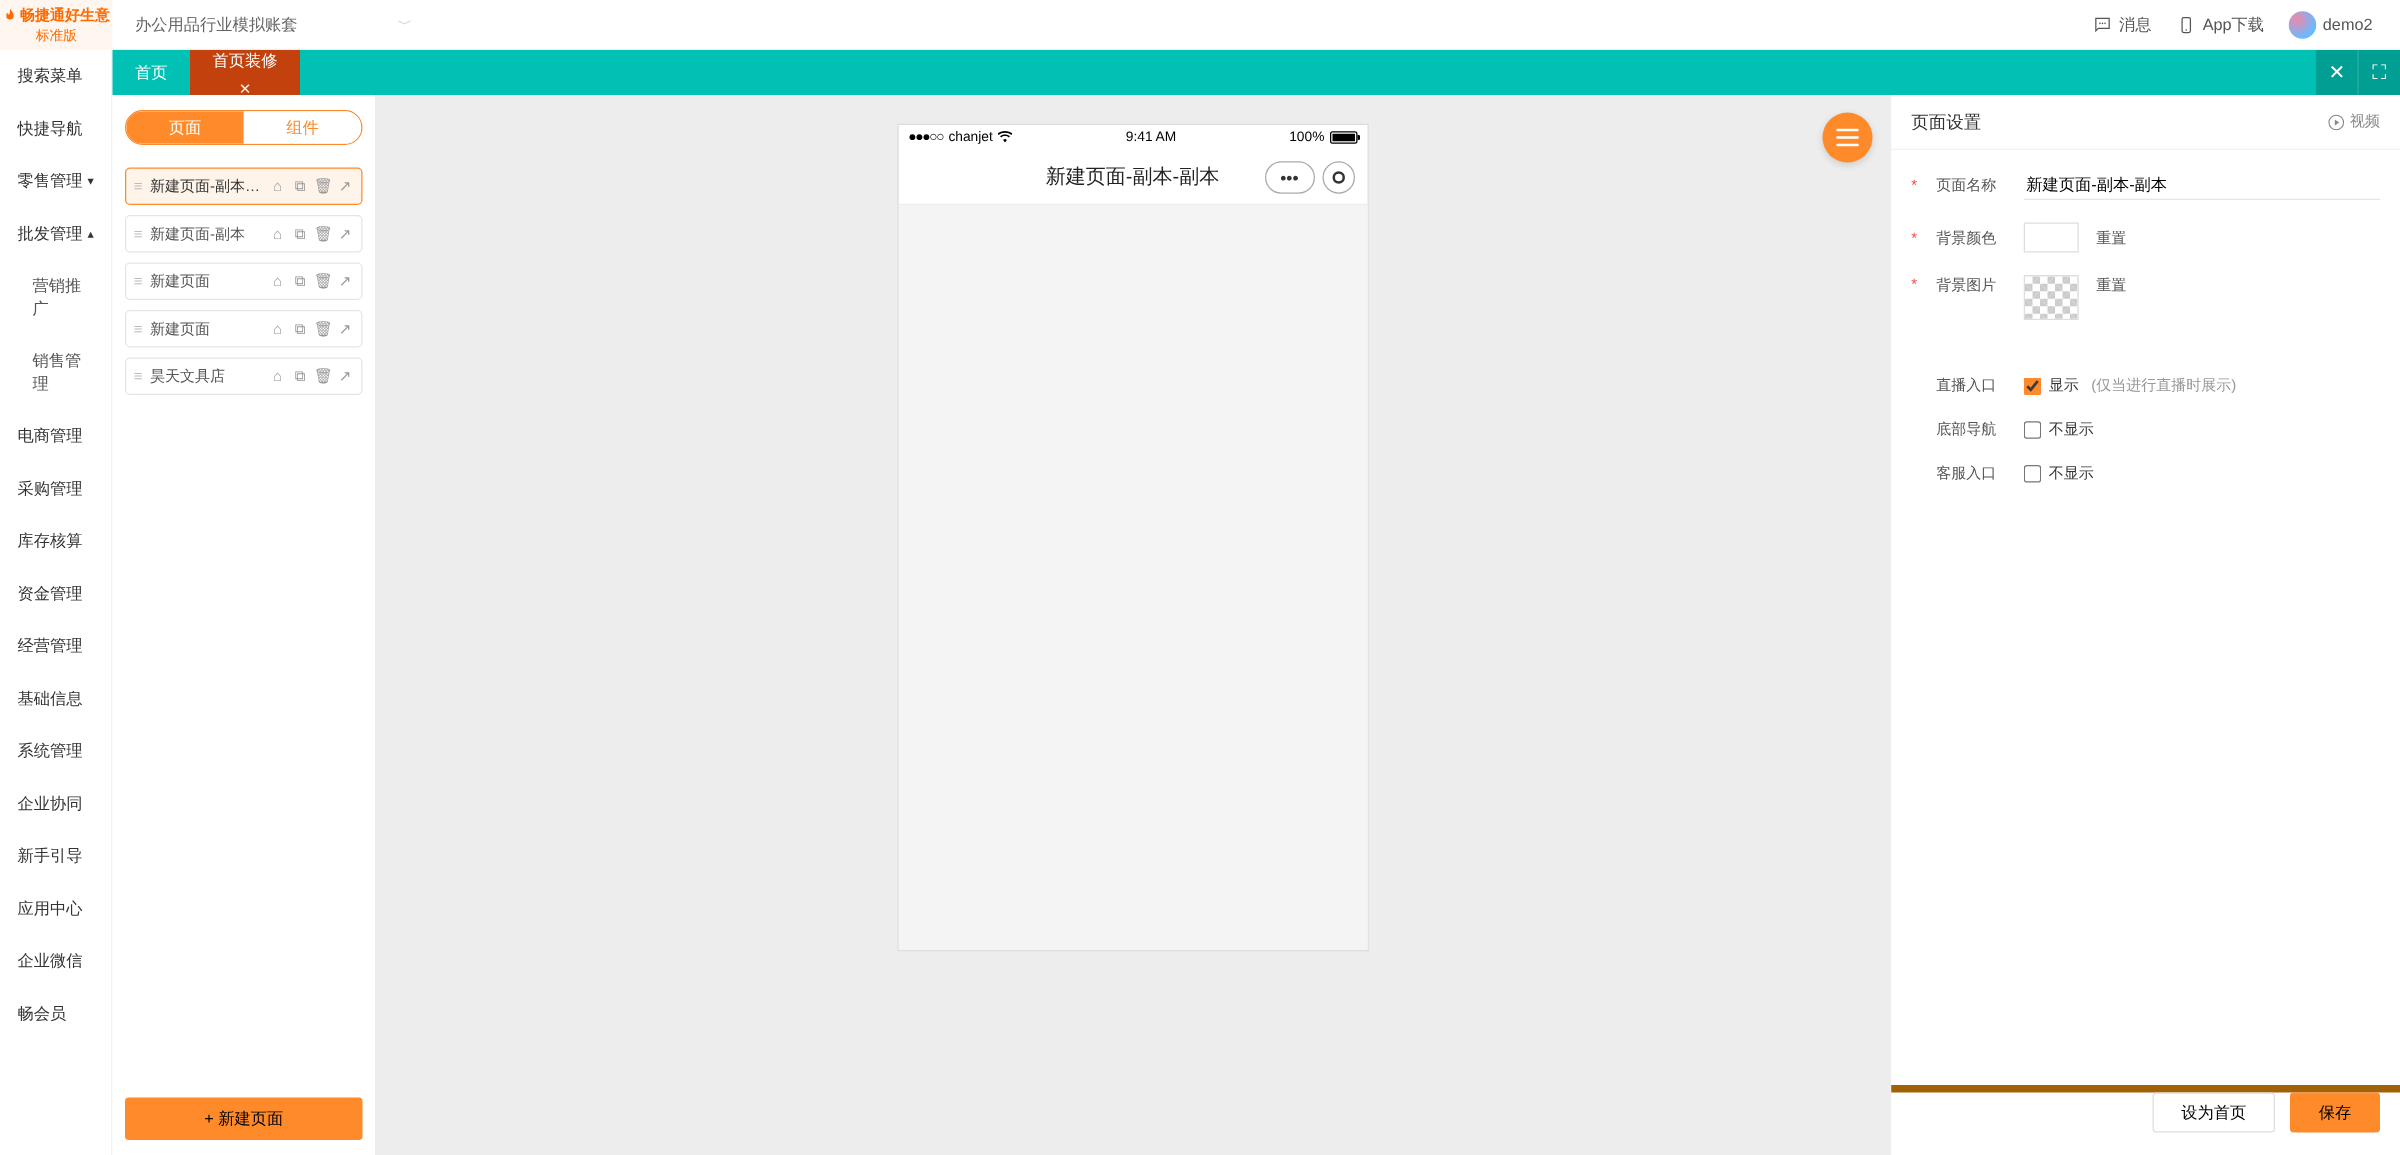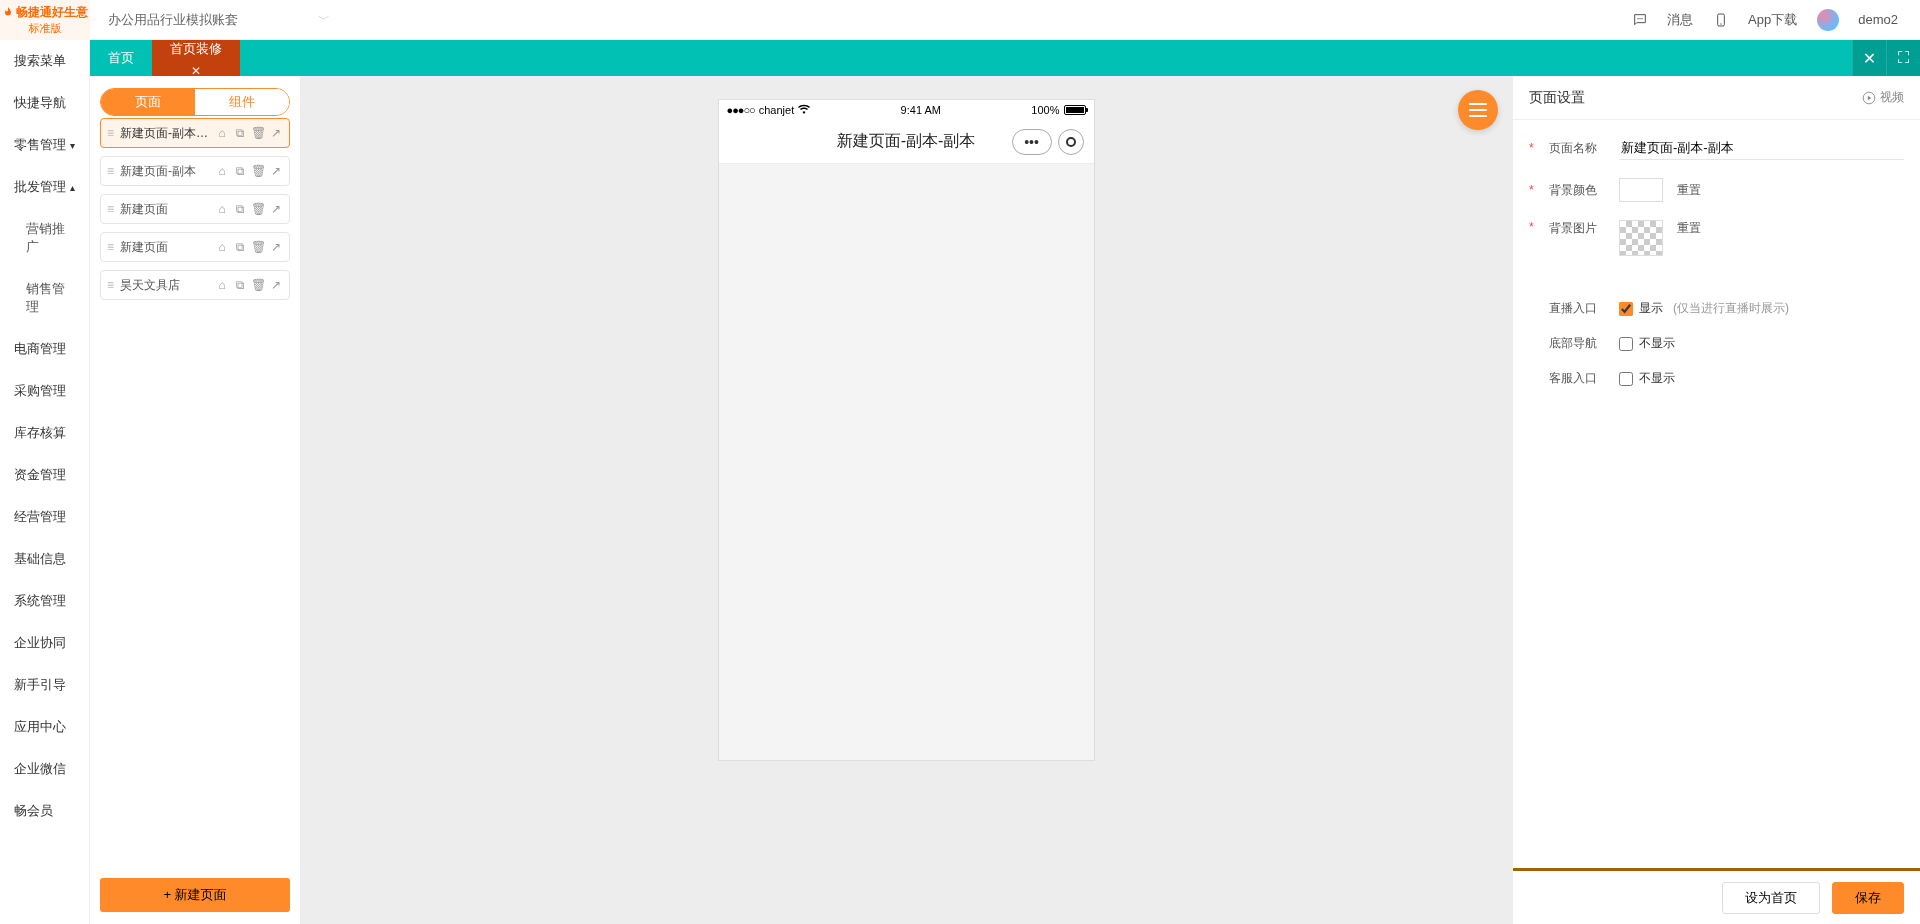--- a/index.html
+++ b/index.html
@@ -9,21 +9,21 @@
 
 .topbar { height: 40px; display: flex; align-items: center; border-bottom: 1px solid #eee; }
 .logo-box { width: 90px; height: 40px; background: #fff7ef; display: flex; flex-direction: column; align-items: center; justify-content: center; }
 .logo-top { color: #ff6a00; font-size: 12px; font-weight: bold; display:flex; align-items:center; gap:2px;}
 .logo-top svg{flex:none;}
 .logo-sub { color: #ff6a00; font-size: 11px; }
 .account-sel { margin-left: 18px; color: #666; font-size: 13px; display: flex; align-items: center; gap: 80px; }
 .account-sel .chev { color: #ccc; font-size: 12px; }
 .topbar-spacer { flex: 1; }
 .topbar-right { display: flex; align-items: center; gap: 20px; padding-right: 22px; color: #555; font-size: 13px; }
-.tr-item { display: flex; align-items: center; gap: 19px; cursor: pointer; }
+.tr-item { display: flex; align-items: center; gap: 5px; cursor: pointer; }
 .tr-item svg { width: 16px; height: 16px; }
 .avatar { width: 22px; height: 22px; border-radius: 50%; background: radial-gradient(circle at 30% 30%, #e8a, #6bf 70%); }
 
 
 .body { flex: 1; display: flex; min-height: 0; }
 
 
 .sidebar { width: 90px; background: #fff; border-right: 1px solid #eee; overflow-y: auto; font-size: 13px; }
 .sidebar-item { padding: 12px 14px; color: #333; cursor: pointer; display: flex; align-items: center; justify-content: space-between; }
 .sidebar-item.sub { padding-left: 26px; color: #555; }
@@ -38,21 +38,21 @@
 .tab.active { background: #c2410c; flex-direction: column; }
 .tab .x { font-size: 12px; opacity: .9; cursor: pointer; }
 .tabstrip-spacer { flex: 1; }
 .tabstrip-icons { display: flex; align-items: center; }
 .tabstrip-icons .ti { width: 34px; display: flex; align-items: center; justify-content: center; cursor: pointer; font-size: 16px; background: #009e93; height: 100%; border-left: 1px solid rgba(255,255,255,.15); }
 
 
 .workspace { flex: 1; display: flex; min-height: 0; }
 
 
-.left-panel { width: 210px; background: #fff; display: flex; flex-direction: column; padding: 12px 10px; gap: 2px; }
+.left-panel { width: 210px; background: #fff; display: flex; flex-direction: column; padding: 12px 10px; gap: 18px; }
 .seg { display: flex; border: 1px solid #ff8a2a; border-radius: 14px; overflow: hidden; height: 28px; }
 .seg button { flex: 1; border: none; background: #fff; color: #ff8a2a; font-size: 13px; cursor: pointer; }
 .seg button.on { background: #ff8a2a; color: #fff; }
 .page-list { display: flex; flex-direction: column; gap: 8px; }
 .page-item { height: 30px; border: 1px solid #e5e5e5; border-radius: 4px; display: flex; align-items: center; padding: 0 6px; gap: 6px; color: #555; font-size: 12px; background: #fff; }
 .page-item.active { border-color: #ff8a2a; background: #fff4ea; color: #333; }
 .page-item .drag { color: #bbb; font-size: 12px; }
 .page-item .name { flex: 1; white-space: nowrap; overflow: hidden; text-overflow: ellipsis; }
 .page-item .icons { display: flex; gap: 4px; color: #999; }
 .page-item .icons span { cursor: pointer; width: 14px; text-align: center; }
@@ -90,21 +90,21 @@
 .field .star { color: #f44; width: 6px; }
 .field label { width: 56px; color: #555; }
 .field .text-input { flex: 1; border: none; border-bottom: 1px solid #e5e5e5; padding: 4px 2px; font-size: 13px; outline: none; }
 .swatch { width: 44px; height: 24px; border: 1px solid #ddd; background: #fff; }
 .checker { width: 44px; height: 36px; border: 1px solid #ddd; background-image: linear-gradient(45deg,#ccc 25%,transparent 25%),linear-gradient(-45deg,#ccc 25%,transparent 25%),linear-gradient(45deg,transparent 75%,#ccc 75%),linear-gradient(-45deg,transparent 75%,#ccc 75%); background-size: 12px 12px; background-position: 0 0,0 6px,6px -6px,-6px 0; }
 .reset { color: #555; cursor: pointer; }
 .chk { display: flex; align-items: center; gap: 6px; }
 .chk input { width: 14px; height: 14px; accent-color: #ff8a2a; }
 .hint { color: #999; margin-left: 4px; }
 .rp-spacer { flex: 1; }
-.rp-footer { height: 56px; display: flex; align-items: center; justify-content: flex-end; gap: 12px; padding: 12px 16px; border-top: 3px solid #a16207; }
+.rp-footer { height: 56px; display: flex; align-items: flex-start; justify-content: flex-end; gap: 12px; padding: 0 16px; border-top: 6px solid #a16207; }
 .btn { height: 32px; padding: 0 22px; border-radius: 3px; font-size: 13px; cursor: pointer; border: 1px solid #ddd; background: #fff; }
 .btn.primary { background: #ff8a2a; border-color: #ff8a2a; color: #000000; }
 </style>
 </head>
 <body>
 
 <div class="app">
 
   <div class="topbar">
     <div class="logo-box">

